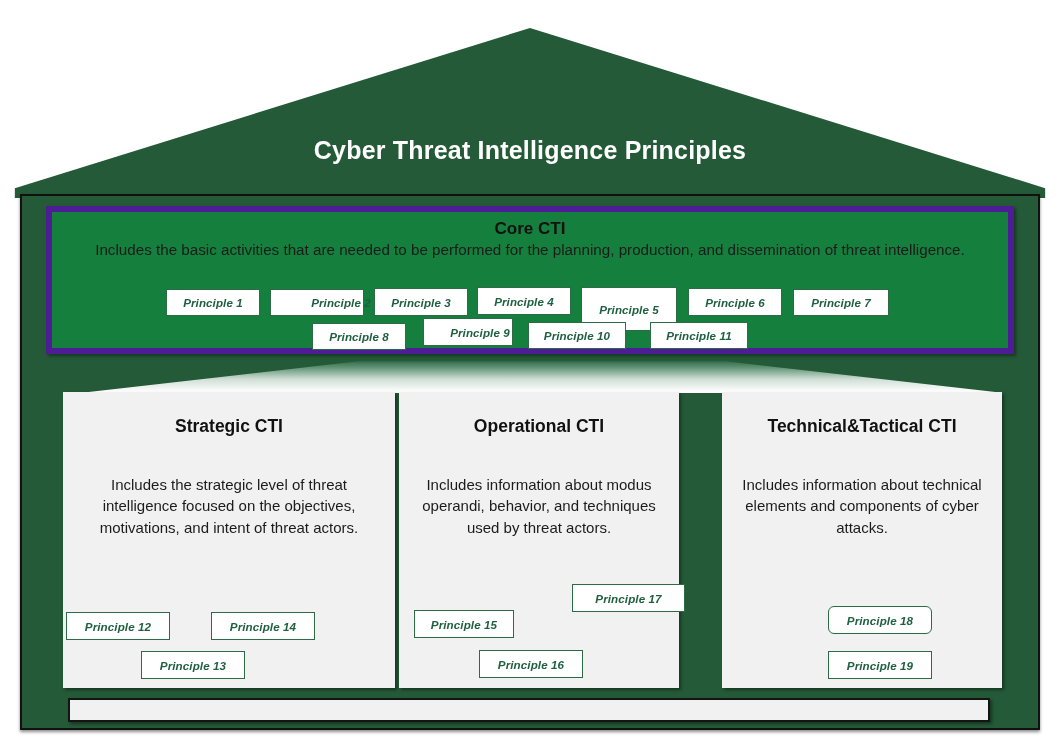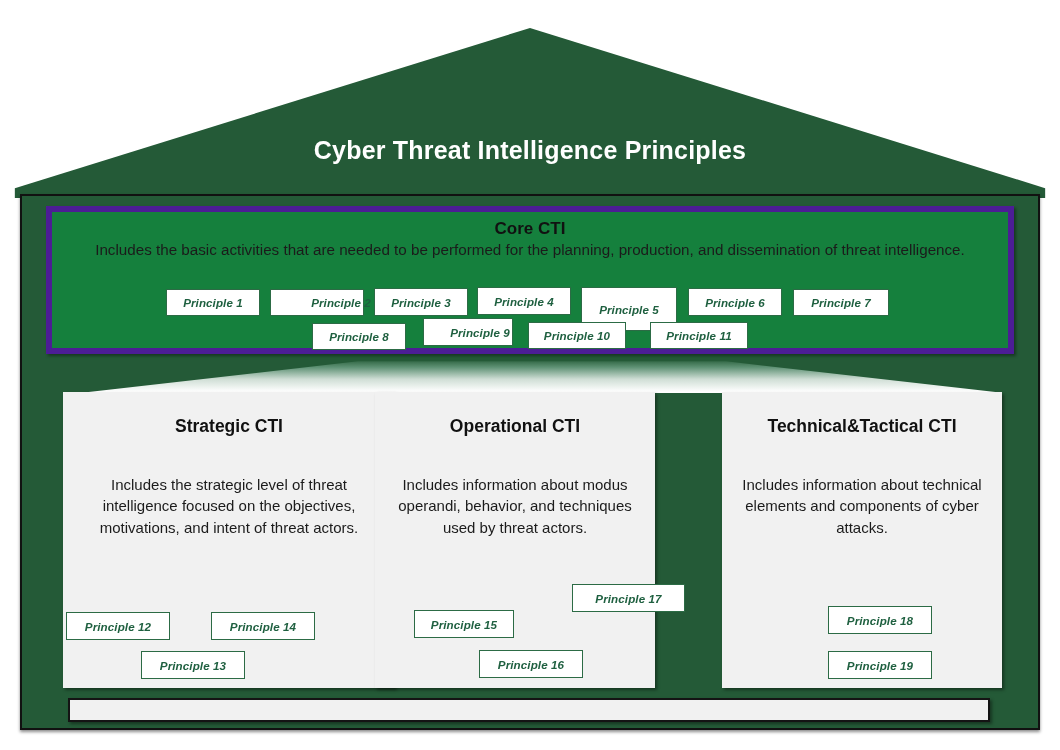--- a/index.html
+++ b/index.html
@@ -219,36 +219,36 @@
   <div id="dynamic-layer">
       <div class="pillar" style="left: 63px; width: 332px; height: 296px;">
         <div class="pillar-outline"></div>
         <div class="pillar-inner"></div>
         <div class="pillar-title">Strategic CTI</div>
         <div class="pillar-desc">Includes the strategic level of threat intelligence focused on the objectives, motivations, and intent of threat actors.</div>
       </div>
       <div class="chip" style="left: 66px; top: 612px; width: 104px; height: 28px;">Principle 12</div>
       <div class="chip" style="left: 211px; top: 612px; width: 104px; height: 28px;">Principle 14</div>
       <div class="chip" style="left: 141px; top: 651px; width: 104px; height: 28px;">Principle 13</div>
-      <div class="pillar" style="left: 375px; width: 280px; height: 296px;">
+      <div class="pillar" style="left: 399px; width: 280px; height: 296px;">
         <div class="pillar-outline"></div>
         <div class="pillar-inner"></div>
         <div class="pillar-title">Operational CTI</div>
         <div class="pillar-desc">Includes information about modus operandi, behavior, and techniques used by threat actors.</div>
       </div>
       <div class="chip" style="left: 414px; top: 610px; width: 100px; height: 28px;">Principle 15</div>
       <div class="chip" style="left: 549px; top: 584px; width: 113px; height: 28px; margin-left: 23px;">Principle 17</div>
       <div class="chip" style="left: 479px; top: 650px; width: 104px; height: 28px;">Principle 16</div>
       <div class="pillar" style="left: 722px; width: 280px; height: 296px;">
         <div class="pillar-outline"></div>
         <div class="pillar-inner"></div>
         <div class="pillar-title">Technical&amp;Tactical CTI</div>
         <div class="pillar-desc">Includes information about technical elements and components of cyber attacks.</div>
       </div>
-      <div class="chip" style="left: 828px; top: 606px; width: 104px; height: 28px;">Principle 18</div>
+      <div class="chip" style="left: 828px; top: 606px; width: 104px; height: 28px; border-radius: 6px;">Principle 18</div>
       <div class="chip" style="left: 828px; top: 651px; width: 104px; height: 28px;">Principle 19</div>
       <div class="chip" style="left: 166px; top: 289px; width: 94px; height: 27px;">Principle 1</div>
       <div class="chip" style="left: 270px; top: 289px; width: 94px; height: 27px; padding-left: 48px;">Principle 2</div>
       <div class="chip" style="left: 374px; top: 288px; width: 94px; height: 28px;">Principle 3</div>
       <div class="chip" style="left: 477px; top: 287px; width: 94px; height: 28px;">Principle 4</div>
       <div class="chip" style="left: 581px; top: 287px; width: 96px; height: 44px;">Principle 5</div>
       <div class="chip" style="left: 688px; top: 288px; width: 94px; height: 28px;">Principle 6</div>
       <div class="chip" style="left: 793px; top: 289px; width: 96px; height: 27px;">Principle 7</div>
       <div class="chip" style="left: 312px; top: 323px; width: 94px; height: 27px; text-align: center;">Principle 8</div>
       <div class="chip" style="left: 423px; top: 318px; width: 90px; height: 28px; padding-left: 24px;">Principle 9</div>

